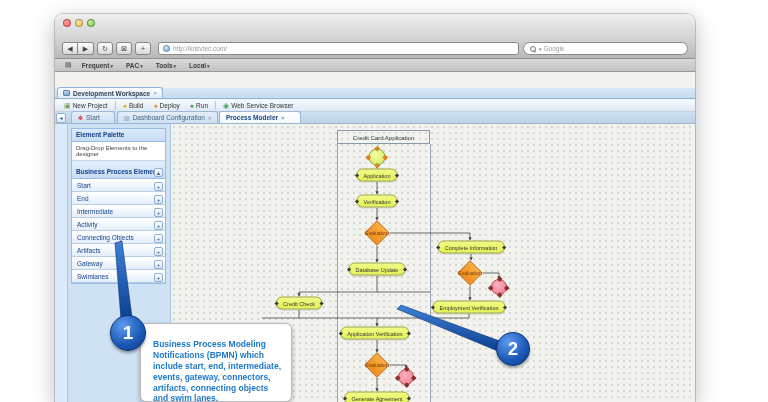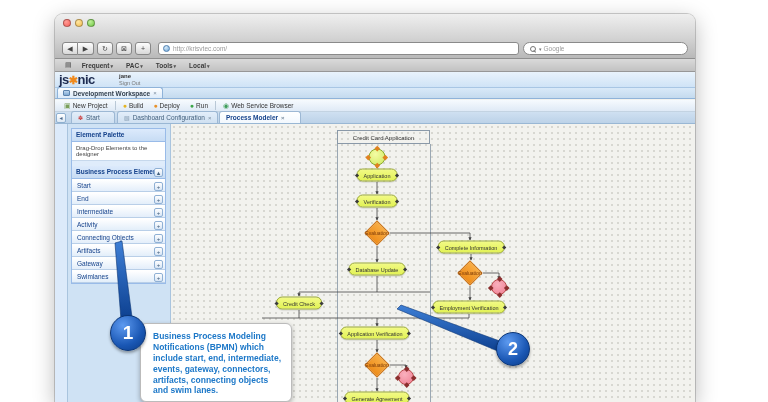--- a/index.html
+++ b/index.html
@@ -122,21 +122,21 @@
     background:radial-gradient(circle at 40% 32%,#f9b0bd,#ef7e92); border:1px solid #b74848; }
   .handle { position:absolute; width:3.5px; height:3.5px; transform:rotate(45deg); }
   .handle.orange{ background:#e0821f; } .handle.maroon{ background:#8b2e2e; }
 
   
   .co-circle { position:absolute; border-radius:50%; z-index:30;
     background:radial-gradient(circle at 35% 28%,#5d9af0,#1a57b4 60%,#0a3a85); border:1px solid #0b3576;
     box-shadow:0 2px 3px rgba(0,0,0,.35); color:#fff; font-weight:bold; text-align:center; }
   .co-box { position:absolute; background:#fff; border:1px solid #bbb; border-radius:6px; z-index:29;
     box-shadow:0 2px 5px rgba(0,0,0,.3); color:#1d78c8; font-weight:bold; }
-  .co-box.b1 { left:85px; top:309px; width:152px; height:79px; padding:7px 8px 0 12px; font-size:8.5px; line-height:1.28; }
+  .co-box.b1 { left:85px; top:309px; width:152px; height:79px; padding:15px 8px 0 12px; font-size:8.5px; line-height:1.28; }
   .co-box.b2 { left:483px; top:334px; width:148px; height:47px; padding:8px 6px 0 10px; font-size:8px; line-height:1.3; }
   .co-circle.n1 { left:55px; top:301px; width:36px; height:36px; font-size:19px; line-height:34px; }
   .co-circle.n2 { left:441px; top:318px; width:34px; height:34px; font-size:18px; line-height:32px; }
 </style>
 </head>
 <body>
 
 <div id="stage">
   <div id="window">
 
@@ -169,27 +169,20 @@
     <div class="bookmarks">
       <span class="bookicon">▤</span>
       <span id="bmitems" style="display:flex;align-items:center;">
           <span class="bmitem">Frequent<span class="caret">▾</span></span>
           <span class="bmitem">PAC<span class="caret">▾</span></span>
           <span class="bmitem">Tools<span class="caret">▾</span></span>
           <span class="bmitem">Local<span class="caret">▾</span></span>
         </span>
     </div>
 
-    <div class="appheader">
-      <div class="logo"><span>js</span><span class="sun">✱</span><span>nic</span></div>
-      <div class="userblock">
-        <div class="username">jane</div>
-        <div class="signout">Sign Out</div>
-      </div>
-    </div>
 
     <div class="wsrow">
       <div class="wstab">
         <span class="ticon"></span>
         <span>Development Workspace</span>
         <span class="x">×</span>
       </div>
     </div>
 
     <div class="toolbar" id="actiontb">

